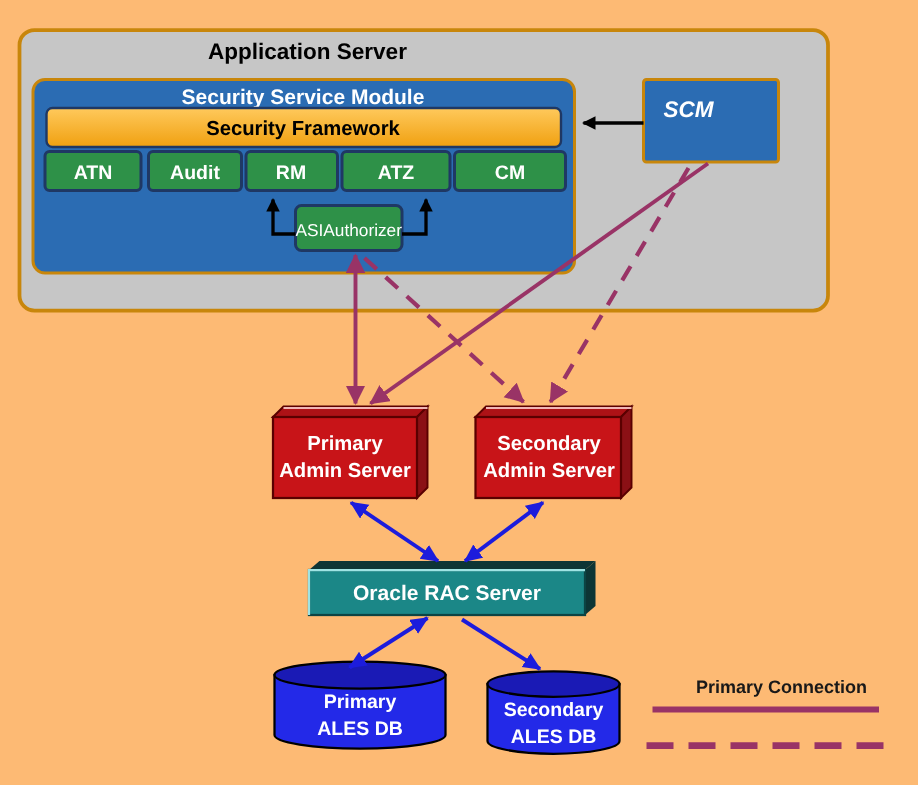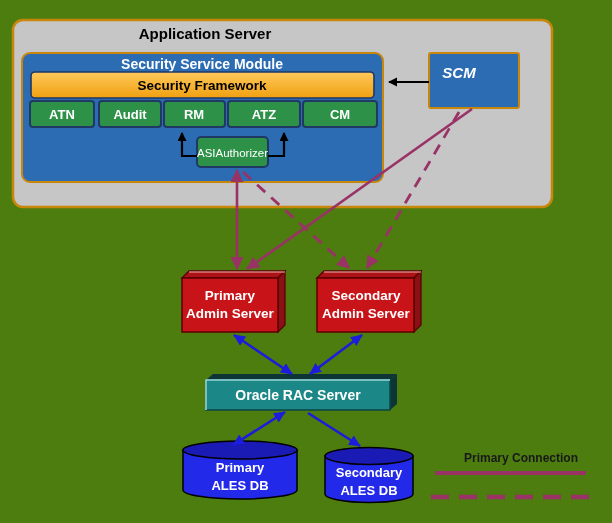--- a/index.html
+++ b/index.html
@@ -1,16 +1,16 @@
 <!DOCTYPE html>
 <html><head>
 <meta charset="utf-8">
 <style>
   html,body{margin:0;padding:0;background:#000;}
-  .stage{position:relative;width:612px;height:523px;background:#4d7c0f;overflow:hidden;}
+  .stage{position:relative;width:612px;height:523px;background:#fdba74;overflow:hidden;}
   svg{display:block;font-family:"Liberation Sans","DejaVu Sans",sans-serif;}
   text{user-select:none;}
 </style>
 </head>
 <body>
 
 <div class="stage">
 <svg width="612" height="523" viewBox="0 0 612 523" xmlns="http://www.w3.org/2000/svg">
   <defs>
     <linearGradient id="goldGrad" x1="0" y1="0" x2="0" y2="1">

